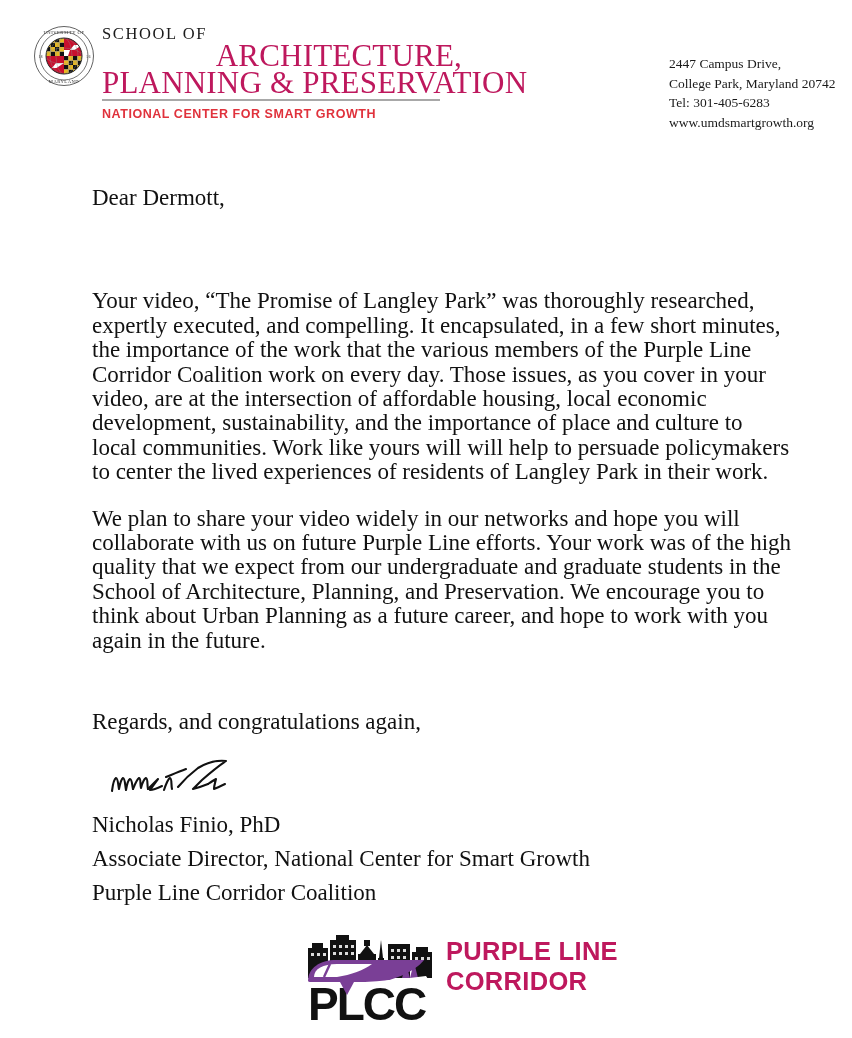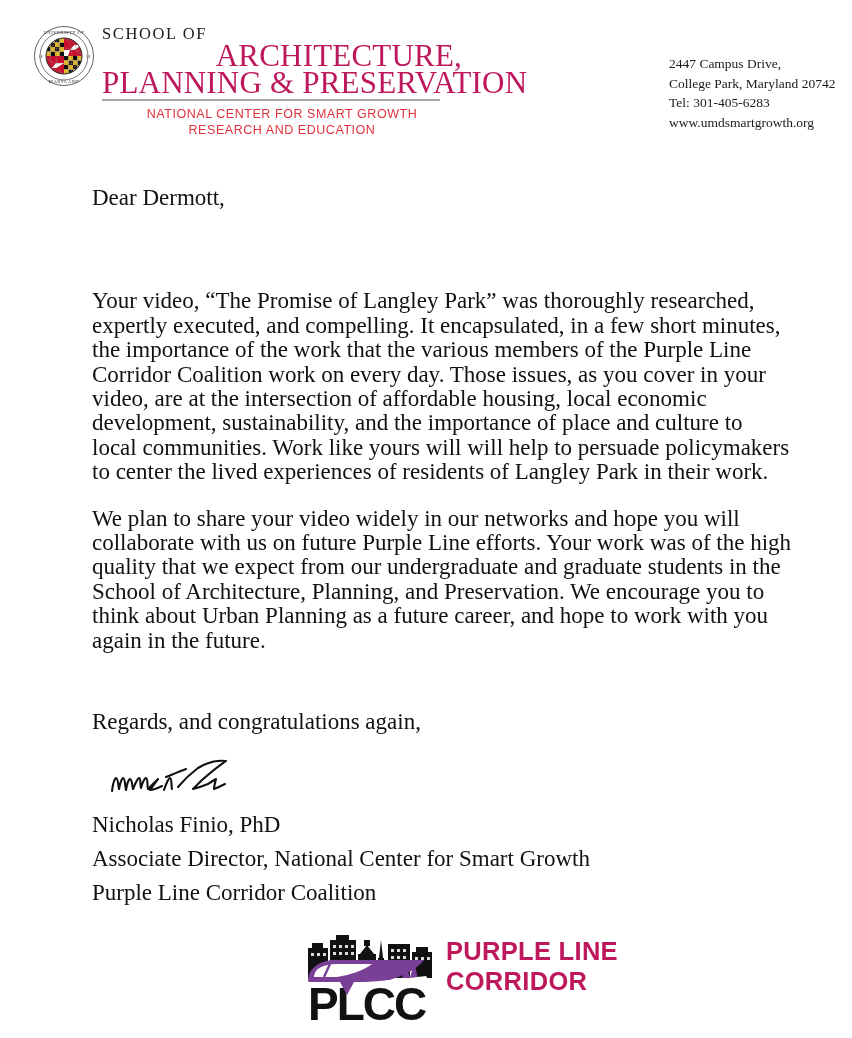--- a/index.html
+++ b/index.html
@@ -52,26 +52,25 @@
   }
   .school-rule {
     margin-top: 3px;
     width: 338px;
     height: 2px;
     background: #a8a8a8;
   }
   .center-name {
     margin-top: 6px;
     font-family: "Liberation Sans", "DejaVu Sans", sans-serif;
-    font-weight: normal;
+    font-weight: bold;
     font-size: 12.5px;
     line-height: 15.5px;
     letter-spacing: 0.55px;
     color: #e0323c;
-    text-align: center;
   }
 
   .address {
     position: absolute;
     left: 645px; top: 54px;
     font-family: "Liberation Serif", "DejaVu Serif", serif;
     font-size: 13.5px;
     line-height: 19.5px;
     color: #1a1a1a;
     white-space: nowrap;
@@ -222,21 +221,20 @@
     </g>
   </svg>
 
   <div class="school-block">
     <div class="school-of">SCHOOL OF</div>
     <div class="school-name">ARCHITECTURE,</div>
     <div class="school-name">PLANNING &amp; PRESERVATION</div>
     <div class="school-rule"></div>
     <div class="center-name">
       <div>NATIONAL CENTER FOR SMART GROWTH</div>
-      <div>RESEARCH AND EDUCATION</div>
     </div>
   </div>
 
   <div class="address">
     <div>2447 Campus Drive,</div>
     <div>College Park, Maryland 20742</div>
     <div>Tel: 301-405-6283</div>
     <div>www.umdsmartgrowth.org</div>
   </div>
 </div>

